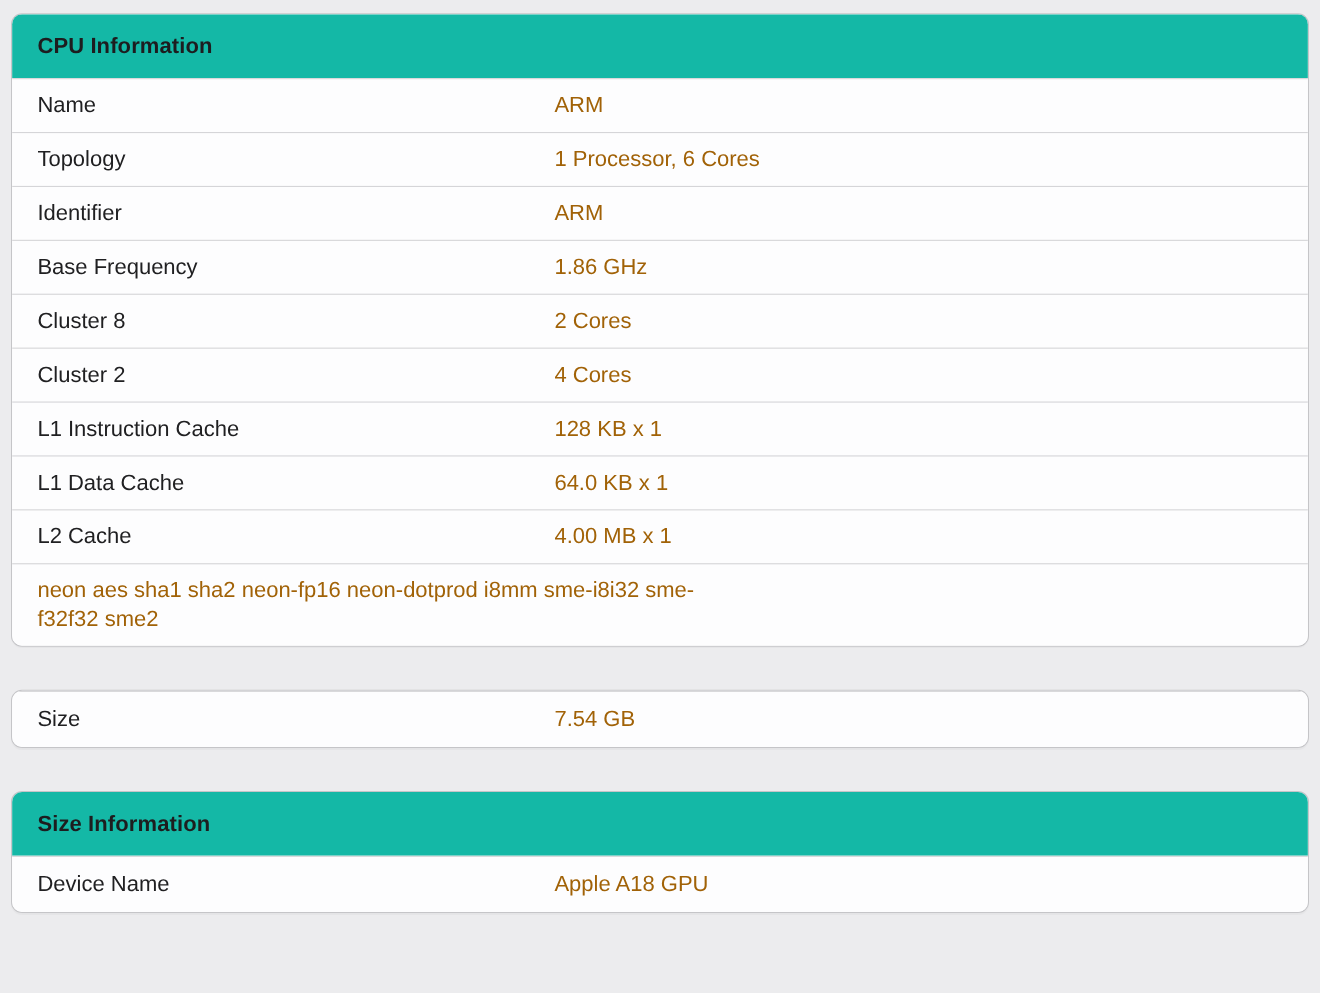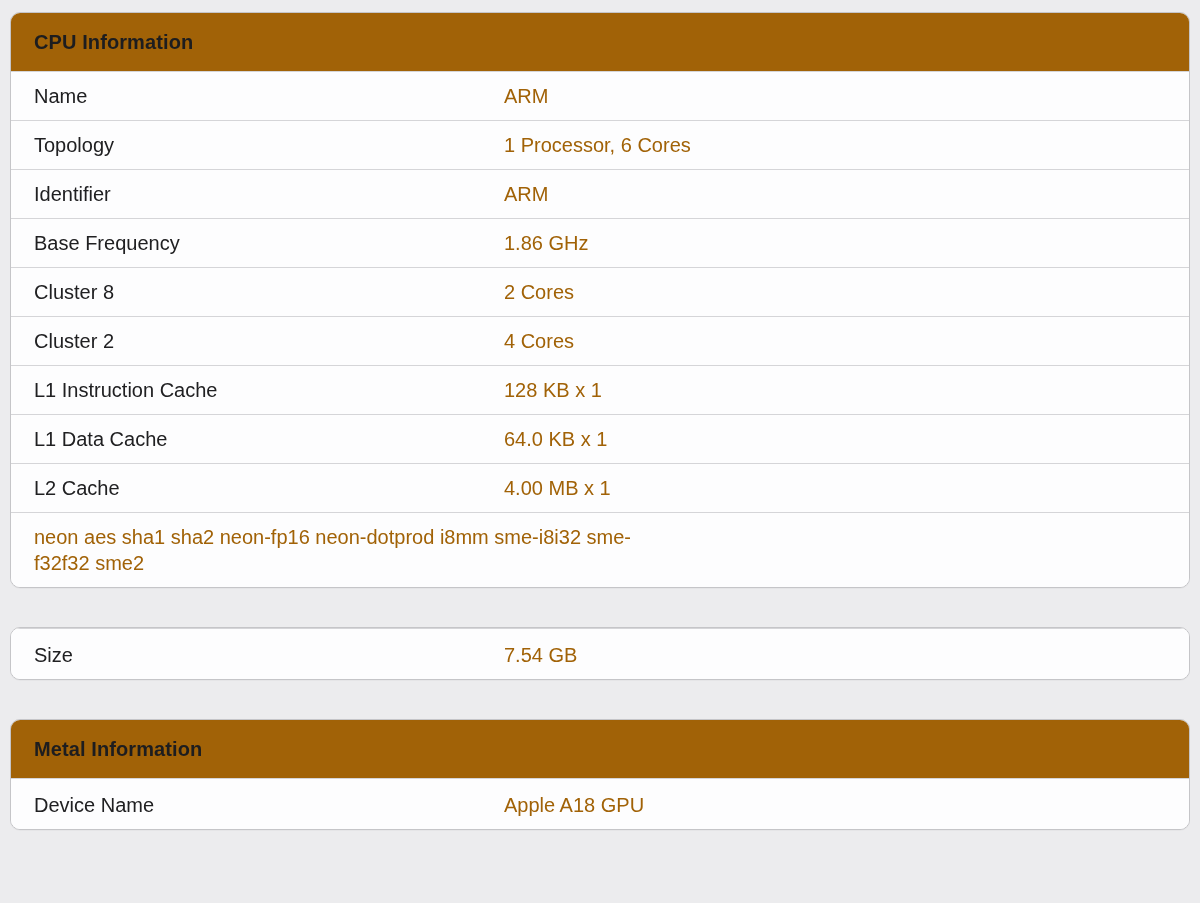--- a/index.html
+++ b/index.html
@@ -18,30 +18,30 @@
   }
   .card {
     background: #fdfdfe;
     border: 1px solid #c5c5c8;
     border-radius: 10px;
     overflow: hidden;
     margin-bottom: 39px;
     box-shadow: 0 1px 1px rgba(0,0,0,0.03);
   }
   .card-header {
-    background: #a16207;
+    background: #14b8a6;
     padding: 16px 23px;
     line-height: 26px;
     font-weight: bold;
     color: #1d1d1f;
     letter-spacing: 0.1px;
   }
   .row {
     display: flex;
-    align-items: flex-end;
+    align-items: center;
     padding: 11px 23px;
     min-height: 48px;
     border-top: 1px solid #d5d5d8;
     background: #fdfdfe;
     line-height: 26px;
   }
   .row:last-child { min-height: 51px; }
   .row-label {
     width: 470px;
     flex: none;
@@ -102,20 +102,20 @@
   </section>
 
   <section class="card">
     <div class="row">
       <div class="row-label">Size</div>
       <div class="row-value">7.54 GB</div>
     </div>
   </section>
 
   <section class="card">
-    <div class="card-header">Metal Information</div>
+    <div class="card-header">Size Information</div>
     <div class="row">
       <div class="row-label">Device Name</div>
       <div class="row-value">Apple A18 GPU</div>
     </div>
   </section>
 
 </div>
 
 </body></html>

